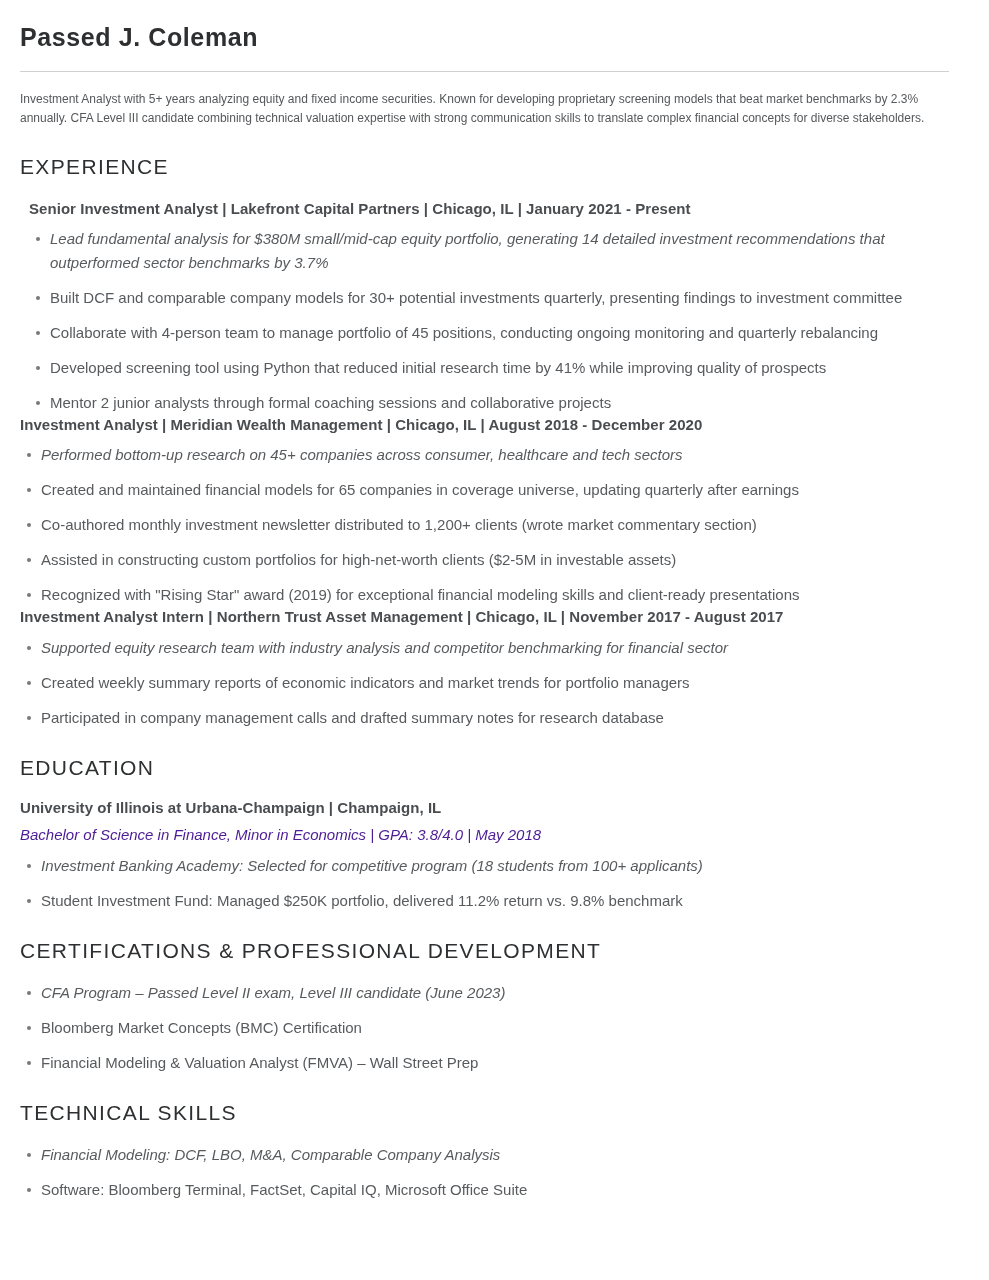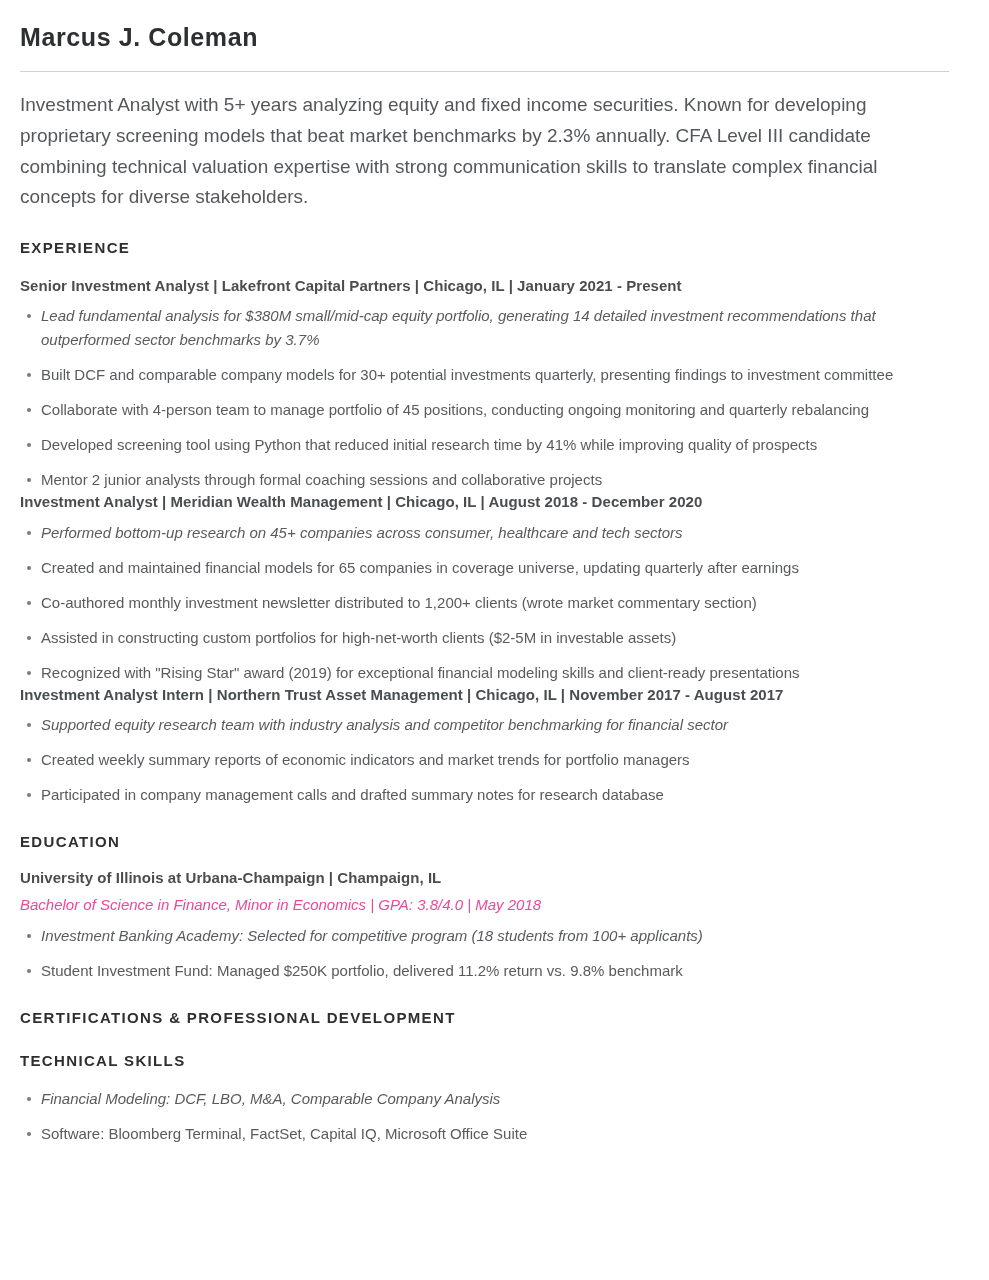--- a/index.html
+++ b/index.html
@@ -37,56 +37,57 @@
     letter-spacing: 0.05px;
   }
   .rule {
     border: 0;
     border-top: 1px solid #cfd1d3;
     margin: 19px 0 0 0;
   }
 
   
   .summary {
-    font-size: 19px;
+    font-size: 12px;
     line-height: 1.62;
     color: #55585b;
     margin-top: 18px;
     max-width: 930px;
   }
 
   
   .section {
     margin-top: 26px;
   }
   .section-title {
-    font-size: 15px;
-    font-weight: bold;
+    font-size: 21px;
+    font-weight: normal;
     color: #2d2f31;
     letter-spacing: 1.35px;
     text-transform: uppercase;
     margin: 0 0 0 0;
   }
 
   .entry {
   }
   .entry.first {
     margin-top: 20px;
+    margin-left: 9px;
   }
   .entry-heading {
     font-size: 15px;
     font-weight: bold;
     color: #4a4d50;
     line-height: 1.35;
     letter-spacing: 0.05px;
   }
   .entry-sub {
     font-size: 15px;
     font-style: italic;
-    color: #ec4899;
+    color: #4c1d95;
     line-height: 1.45;
     margin-top: 6px;
   }
 
   ul.bullets {
     list-style: none;
     margin: 8px 0 0 0;
     padding: 0;
   }
   ul.bullets li {
@@ -122,21 +123,21 @@
   .section.skills ul.bullets li:first-child {
     margin-top: 0;
   }
 </style>
 </head>
 <body>
 
 <div class="page">
 
   <div>
-    <h1 class="name">Marcus J. Coleman</h1>
+    <h1 class="name">Passed J. Coleman</h1>
   </div>
   <hr class="rule">
 
   <p class="summary">Investment Analyst with 5+ years analyzing equity and fixed income securities. Known for developing proprietary screening models that beat market benchmarks by 2.3% annually. CFA Level III candidate combining technical valuation expertise with strong communication skills to translate complex financial concepts for diverse stakeholders.</p>
 
   <div class="section">
     <h2 class="section-title">EXPERIENCE</h2>
 
     <div class="entry first">
       <div class="entry-heading">Senior Investment Analyst | Lakefront Capital Partners | Chicago, IL | January 2021 - Present</div>
@@ -177,20 +178,27 @@
       <div class="entry-sub">Bachelor of Science in Finance, Minor in Economics | GPA: 3.8/4.0 | May 2018</div>
       <ul class="bullets">
         <li>Investment Banking Academy: Selected for competitive program (18 students from 100+ applicants)</li>
         <li>Student Investment Fund: Managed $250K portfolio, delivered 11.2% return vs. 9.8% benchmark</li>
       </ul>
     </div>
   </div>
 
   <div class="section certifications">
     <h2 class="section-title">CERTIFICATIONS &amp; PROFESSIONAL DEVELOPMENT</h2>
+    <div class="entry">
+      <ul class="bullets">
+        <li>CFA Program – Passed Level II exam, Level III candidate (June 2023)</li>
+        <li>Bloomberg Market Concepts (BMC) Certification</li>
+        <li>Financial Modeling &amp; Valuation Analyst (FMVA) – Wall Street Prep</li>
+      </ul>
+    </div>
   </div>
 
   <div class="section skills">
     <h2 class="section-title">TECHNICAL SKILLS</h2>
     <div class="entry">
       <ul class="bullets">
         <li>Financial Modeling: DCF, LBO, M&amp;A, Comparable Company Analysis</li>
         <li>Software: Bloomberg Terminal, FactSet, Capital IQ, Microsoft Office Suite</li>
 
       </ul>

